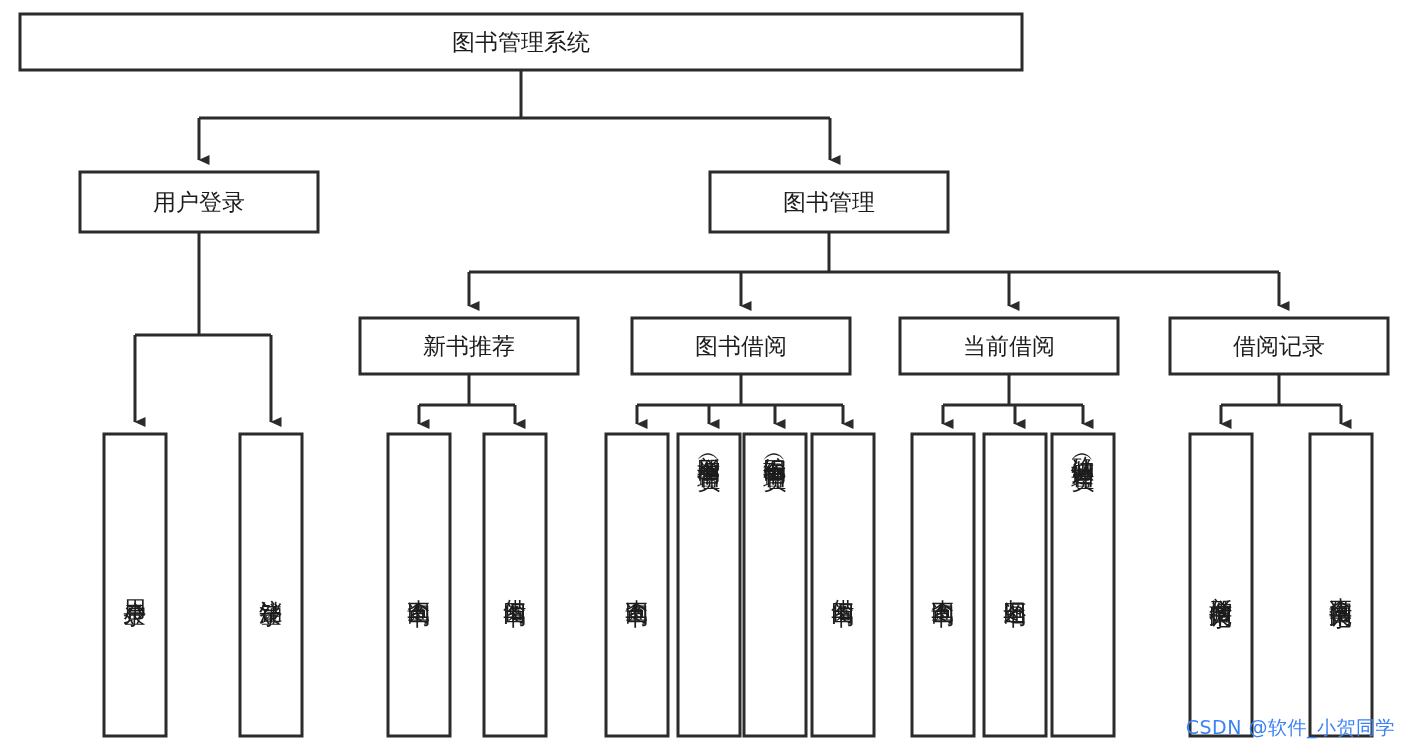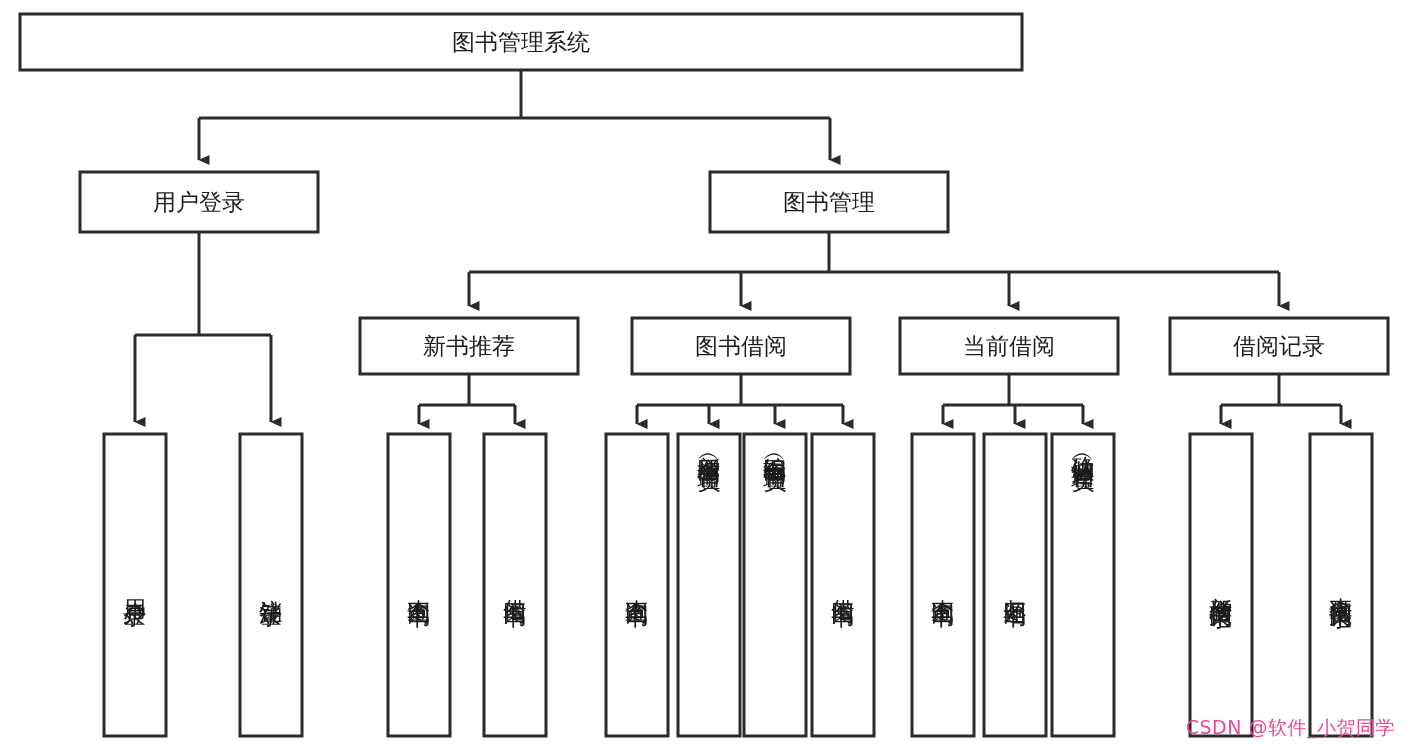--- a/index.html
+++ b/index.html
@@ -36,21 +36,21 @@
     line-height:1.06;
     letter-spacing:2px;
     white-space:nowrap;
   }
   #watermark{
     position:absolute;
     right:10px;
     bottom:6px;
     font-family:"DejaVu Sans","Liberation Sans",sans-serif;
     font-size:19px;
-    color:#ec4899;
+    color:#3b82f6;
     letter-spacing:0.5px;
     white-space:nowrap;
   }
 </style>
 </head>
 <body>
 
 <div id="diagram-root">
 
   <svg id="flow" viewBox="0 0 1405 747">

